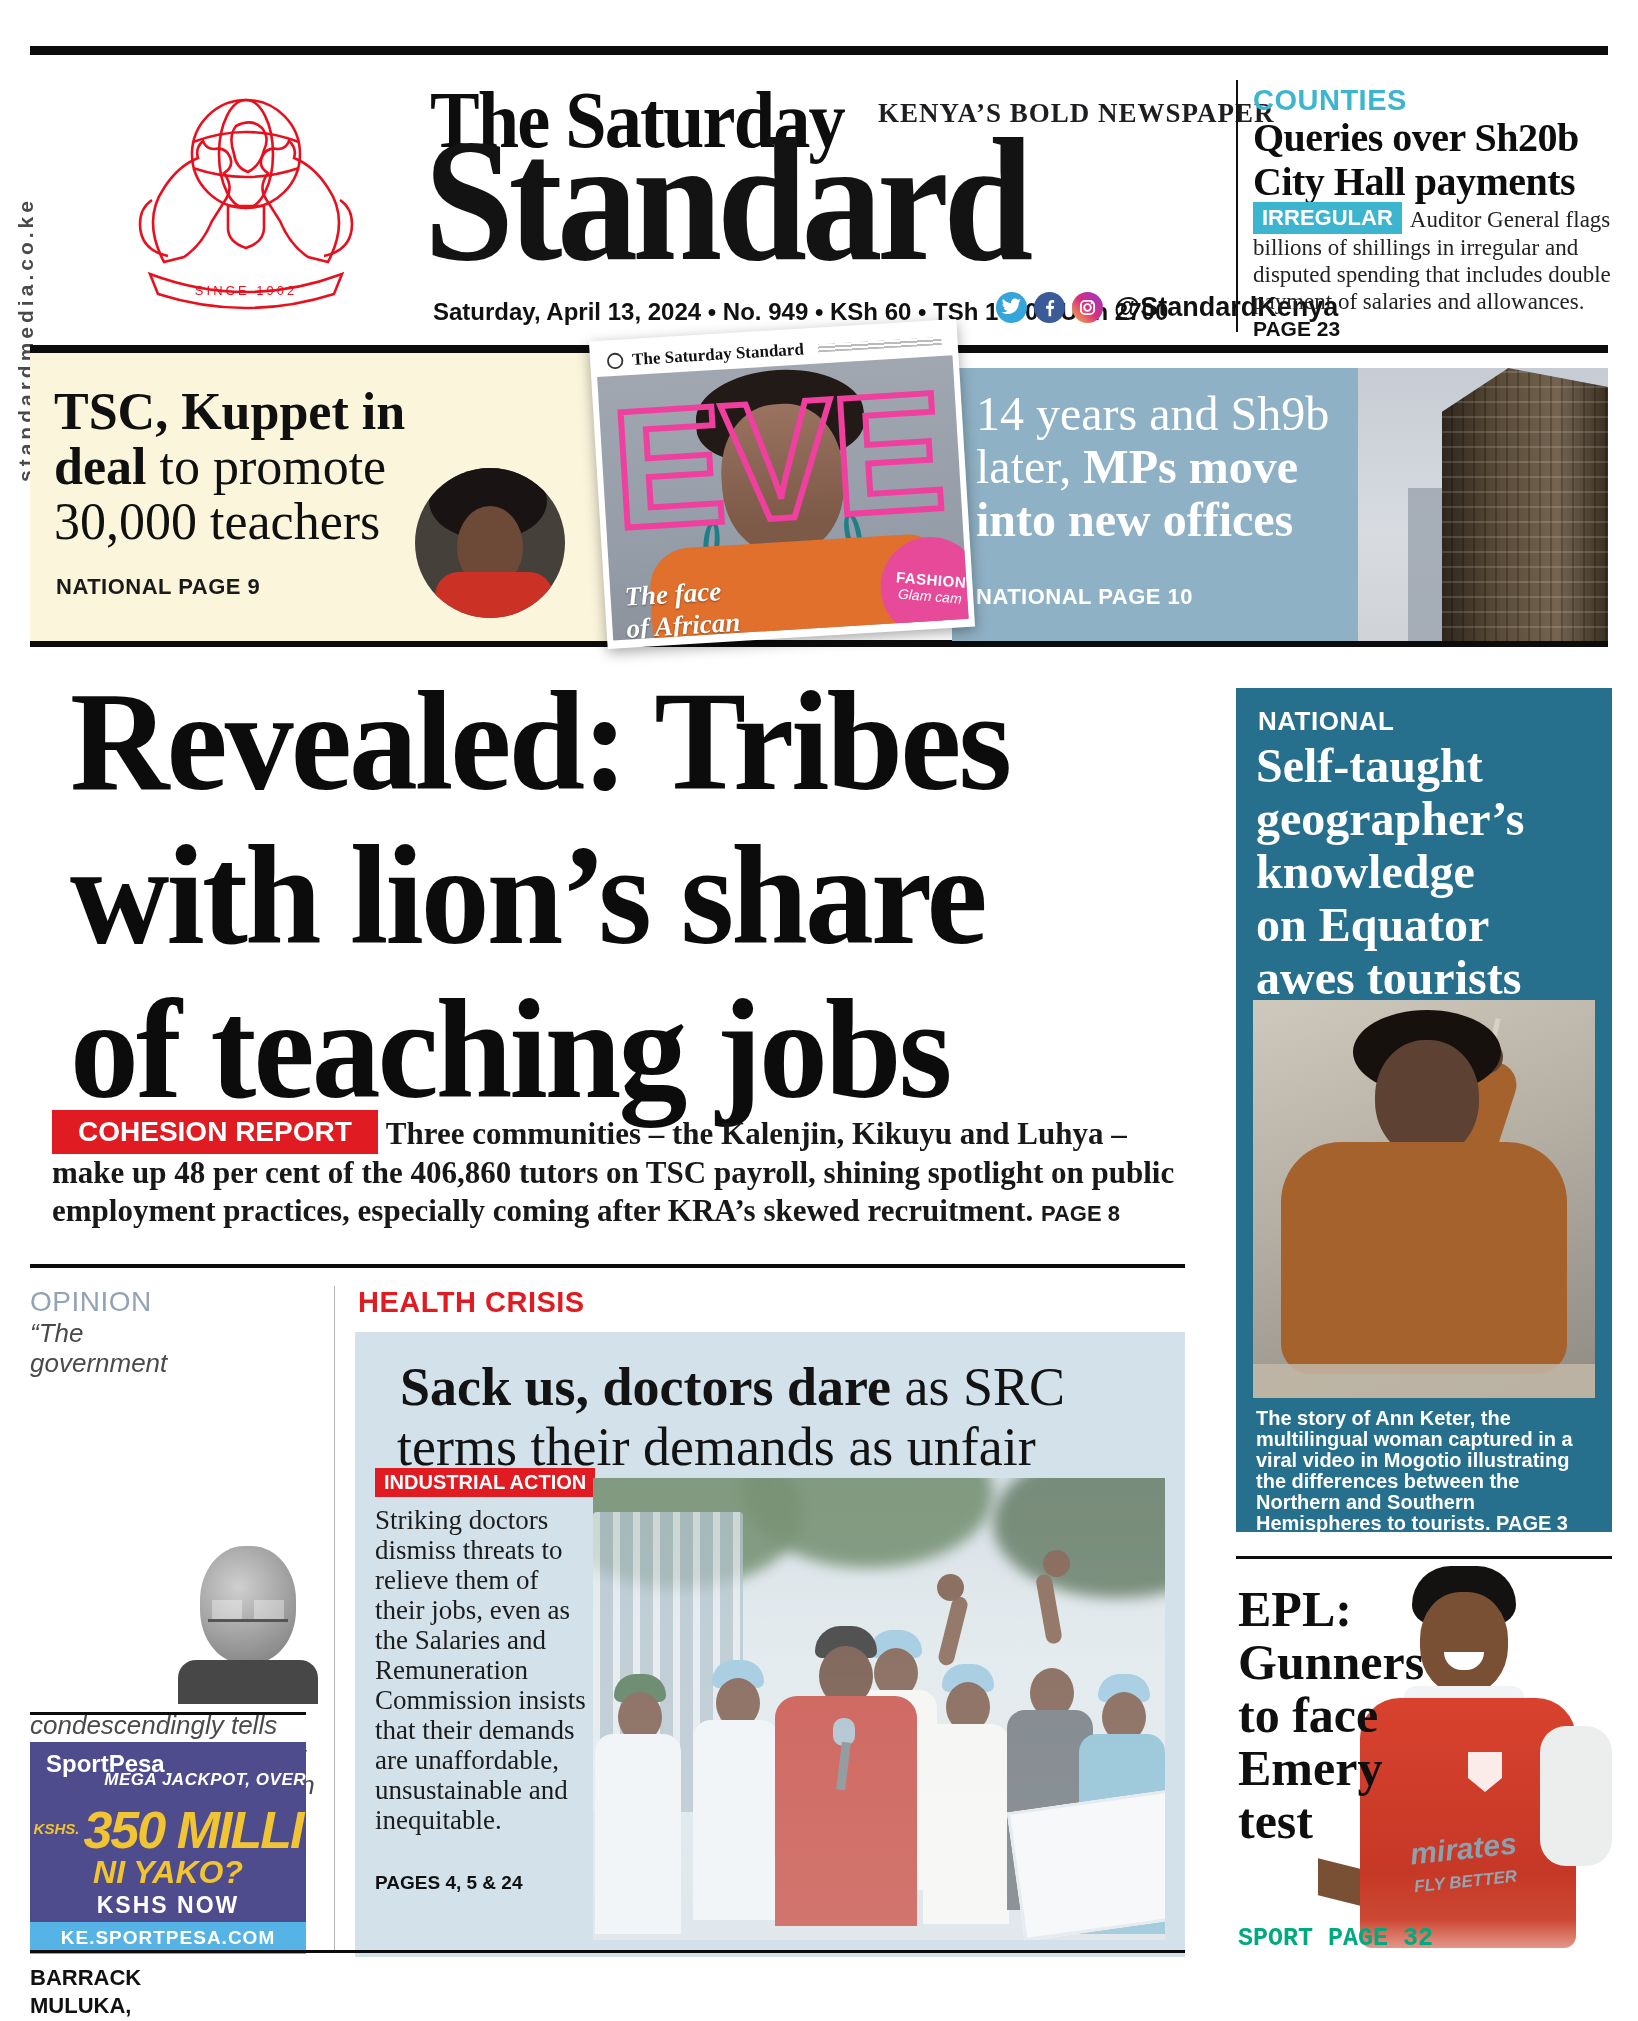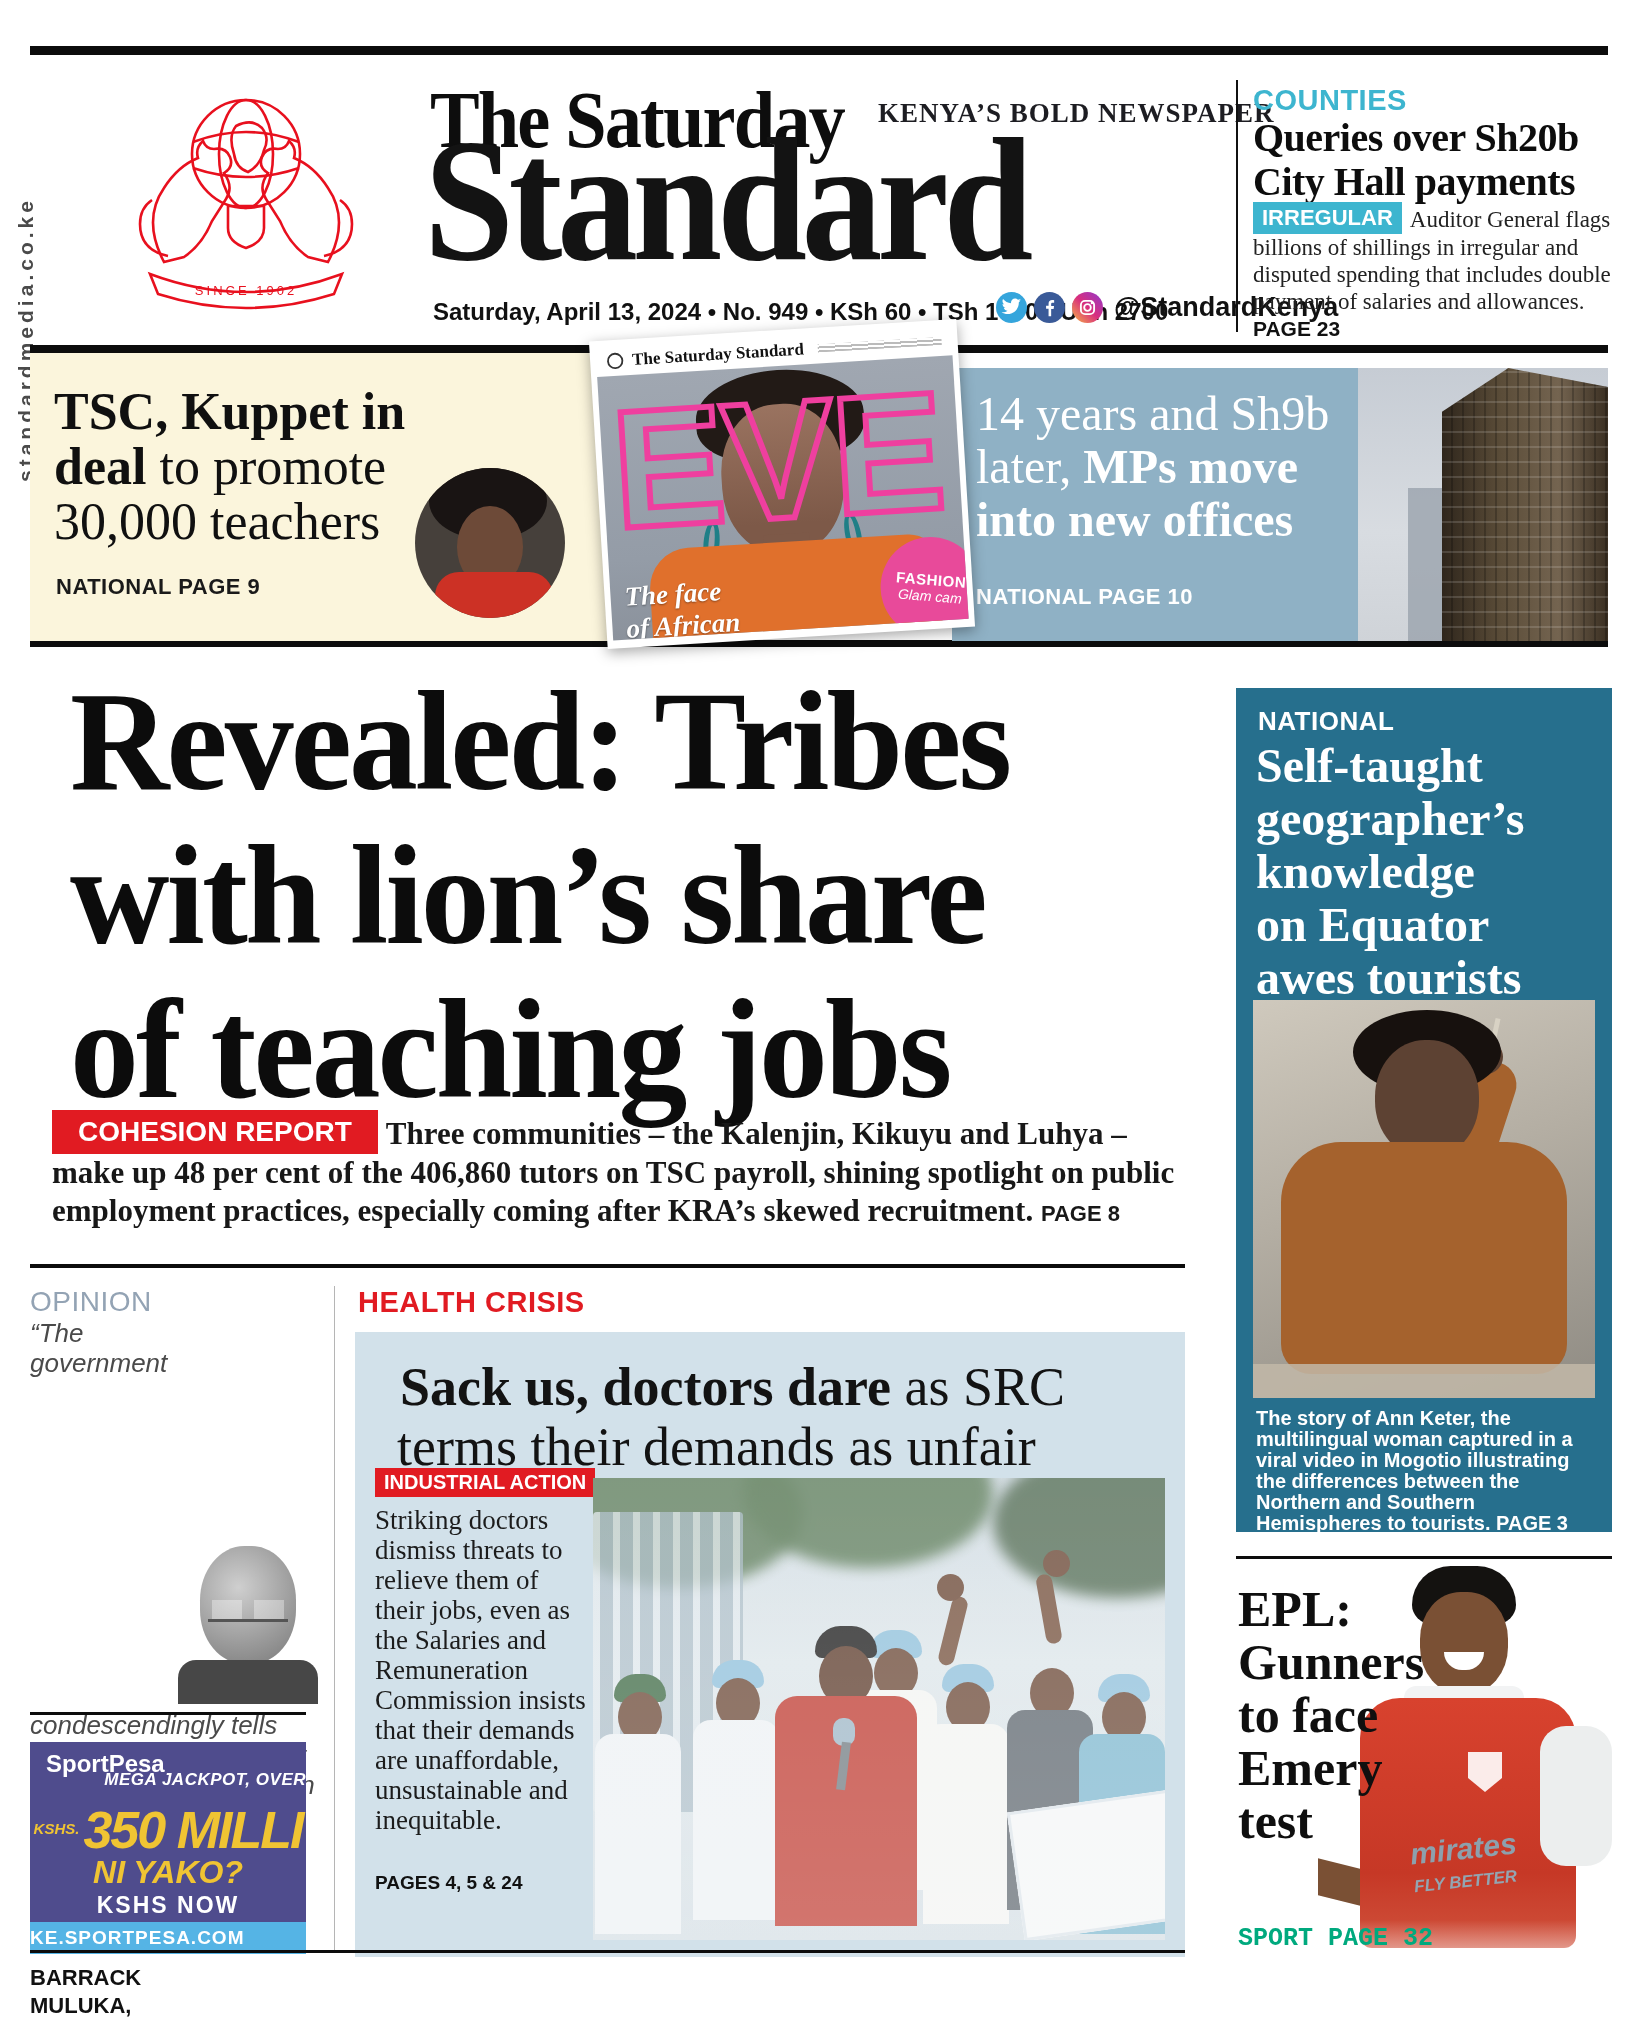--- a/index.html
+++ b/index.html
@@ -114,21 +114,21 @@
   .sp-brand{position:absolute;left:16px;top:8px;font-family:"Liberation Sans",sans-serif;font-weight:700;font-size:24px;color:#fff}
   .sp-line1{position:absolute;left:0;top:28px;width:100%;text-align:right;font-family:"Liberation Sans",sans-serif;
             font-style:italic;font-weight:700;font-size:17px;color:#fff;letter-spacing:.5px}
   .sp-row{position:absolute;left:0;top:58px;width:100%;text-align:center;white-space:nowrap}
   .sp-kshs{font-family:"Liberation Sans",sans-serif;font-style:italic;font-weight:700;font-size:15px;color:#f0c433;margin-right:4px;vertical-align:14px}
   .sp-amount{font-family:"Liberation Sans",sans-serif;font-style:italic;font-weight:700;font-size:52px;color:#f0c433;letter-spacing:-2px}
   .sp-line2{position:absolute;left:0;top:112px;width:100%;text-align:center;font-family:"Liberation Sans",sans-serif;
             font-style:italic;font-weight:700;font-size:32px;color:#f0c433}
   .sp-cta{position:absolute;left:0;top:150px;width:100%;text-align:center;font-family:"Liberation Sans",sans-serif;
           font-weight:700;font-size:23px;letter-spacing:2px;color:#fff}
-  .sp-url{position:absolute;left:0;bottom:0;width:100%;height:32px;background:#55b4e5;line-height:32px;
+  .sp-url{position:absolute;left:0;bottom:0;width:100%;height:32px;background:#55b4e5;text-align:center;line-height:32px;
           font-family:"Liberation Sans",sans-serif;font-weight:700;font-size:19px;letter-spacing:1px;color:#fff}
 
   
   .hc-kicker{position:absolute;left:358px;top:1286px;font-family:"Liberation Sans",sans-serif;font-weight:700;font-size:29px;color:#e11b22;letter-spacing:.5px}
   .hc-box{position:absolute;left:355px;top:1332px;width:830px;height:625px;background:#d2e1ea}
   .hc-h{position:absolute;font-size:54px;line-height:1;color:#131313}
   .hc-h b{font-weight:700}
   .hc-badge{position:absolute;left:375px;top:1468px}
   .hc-badge .badge.red{font-size:20px;padding:3px 9px;margin:0}
   .hc-body{position:absolute;left:375px;top:1505px;width:212px;font-size:27px;line-height:30px;color:#1c1c1c}

